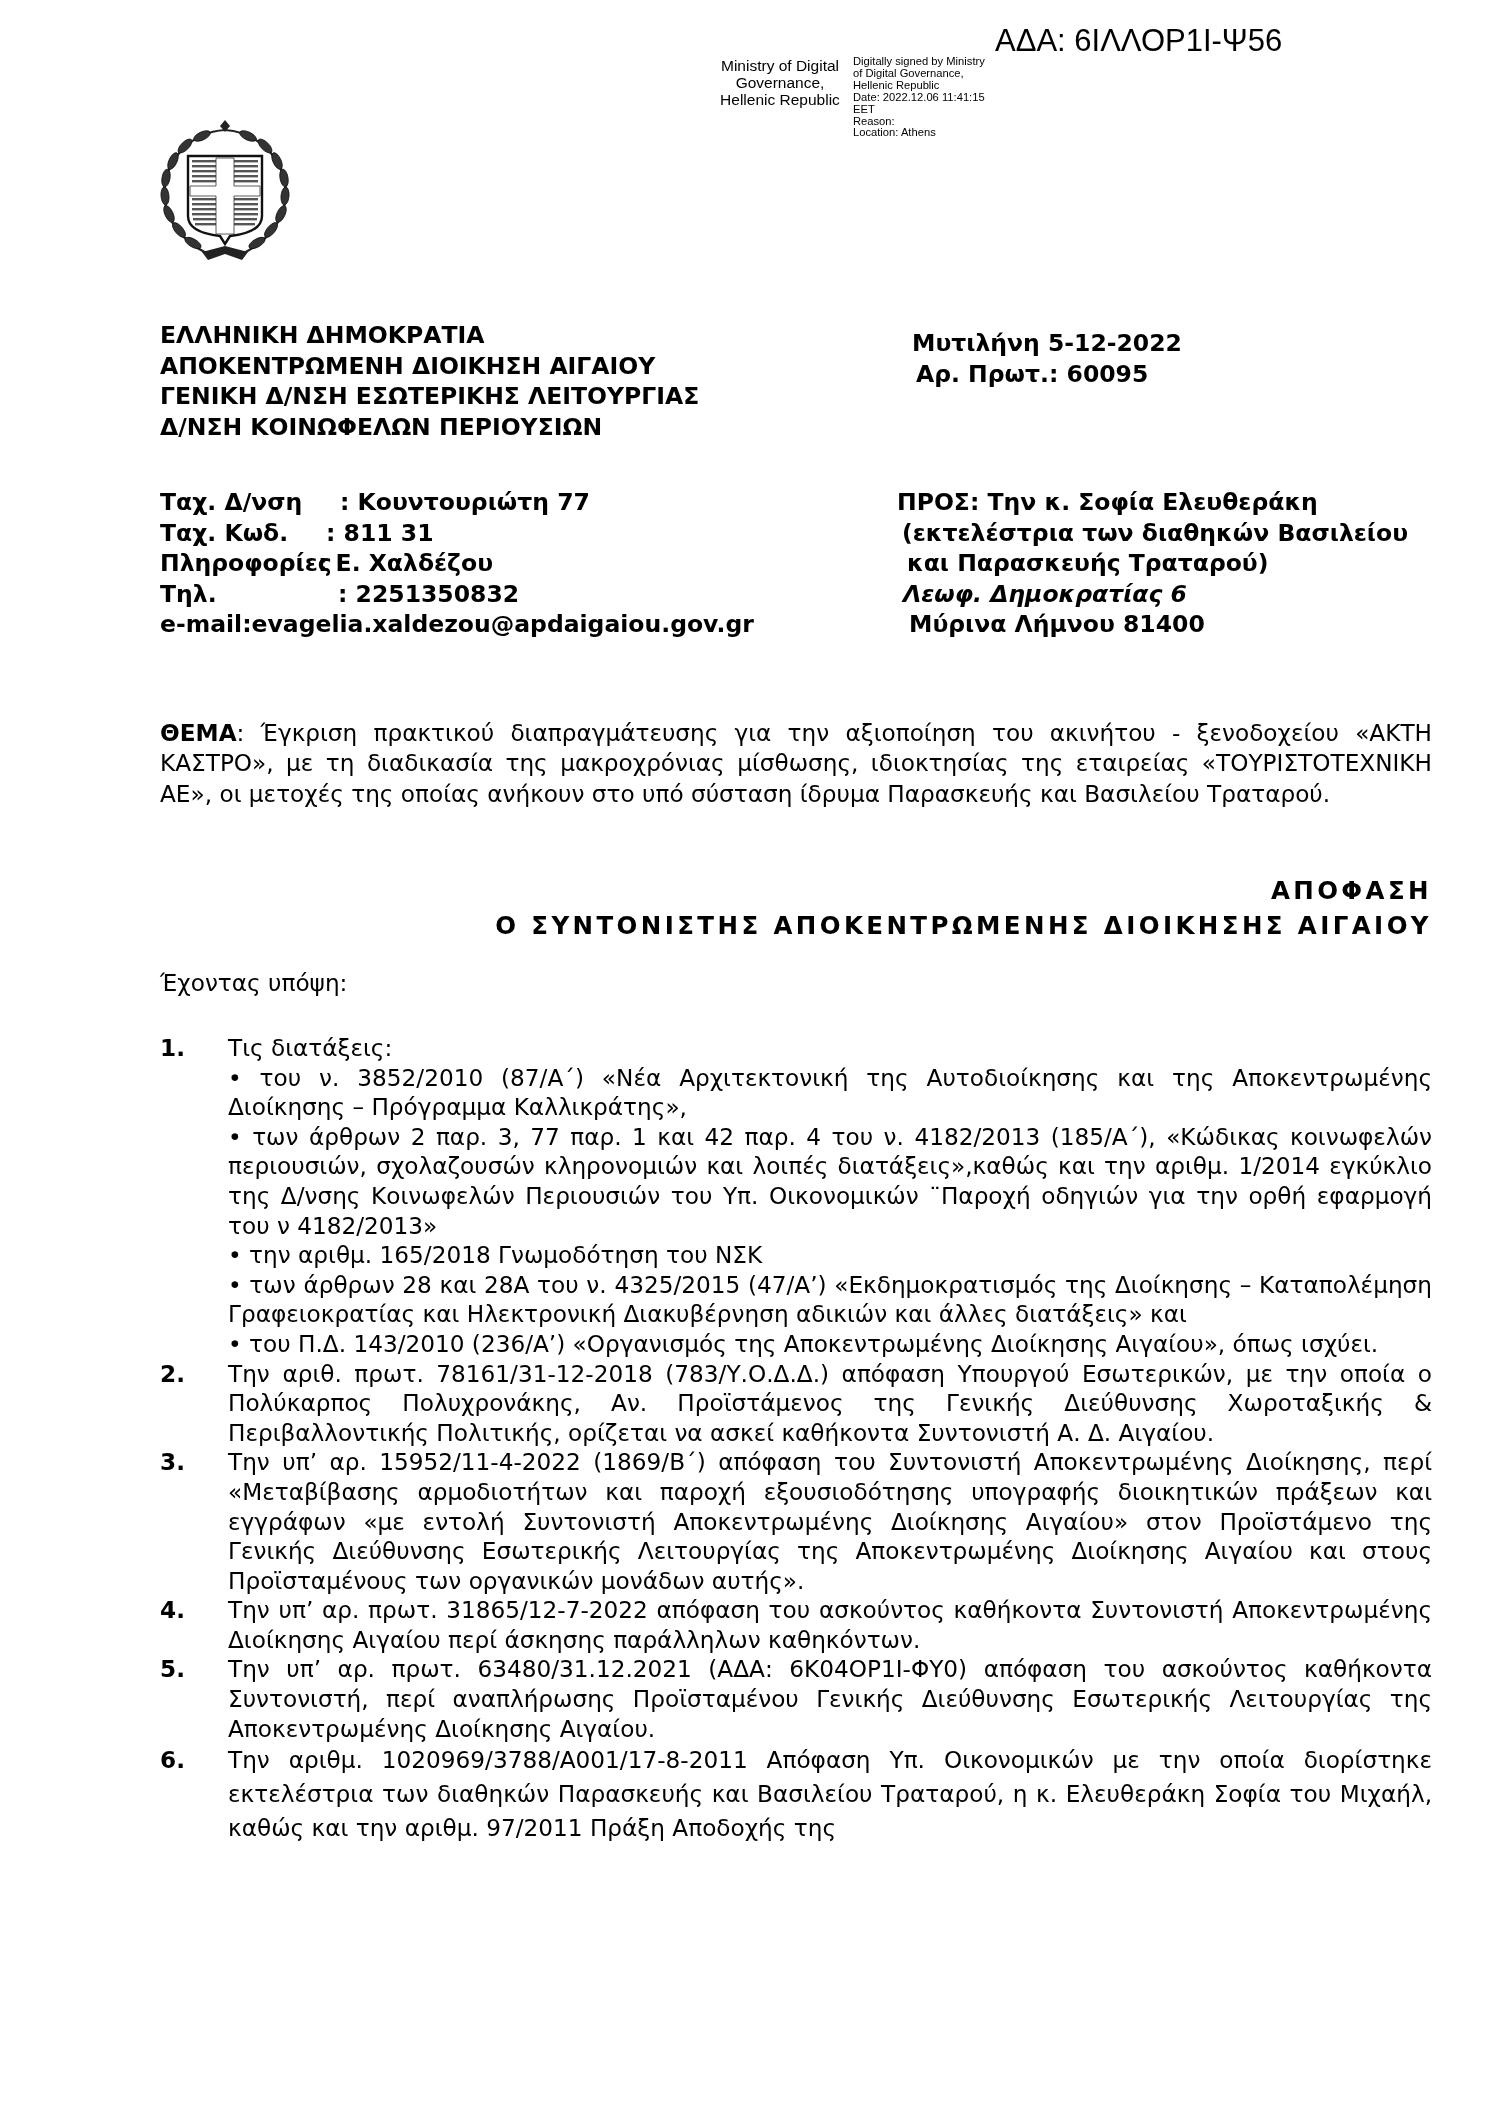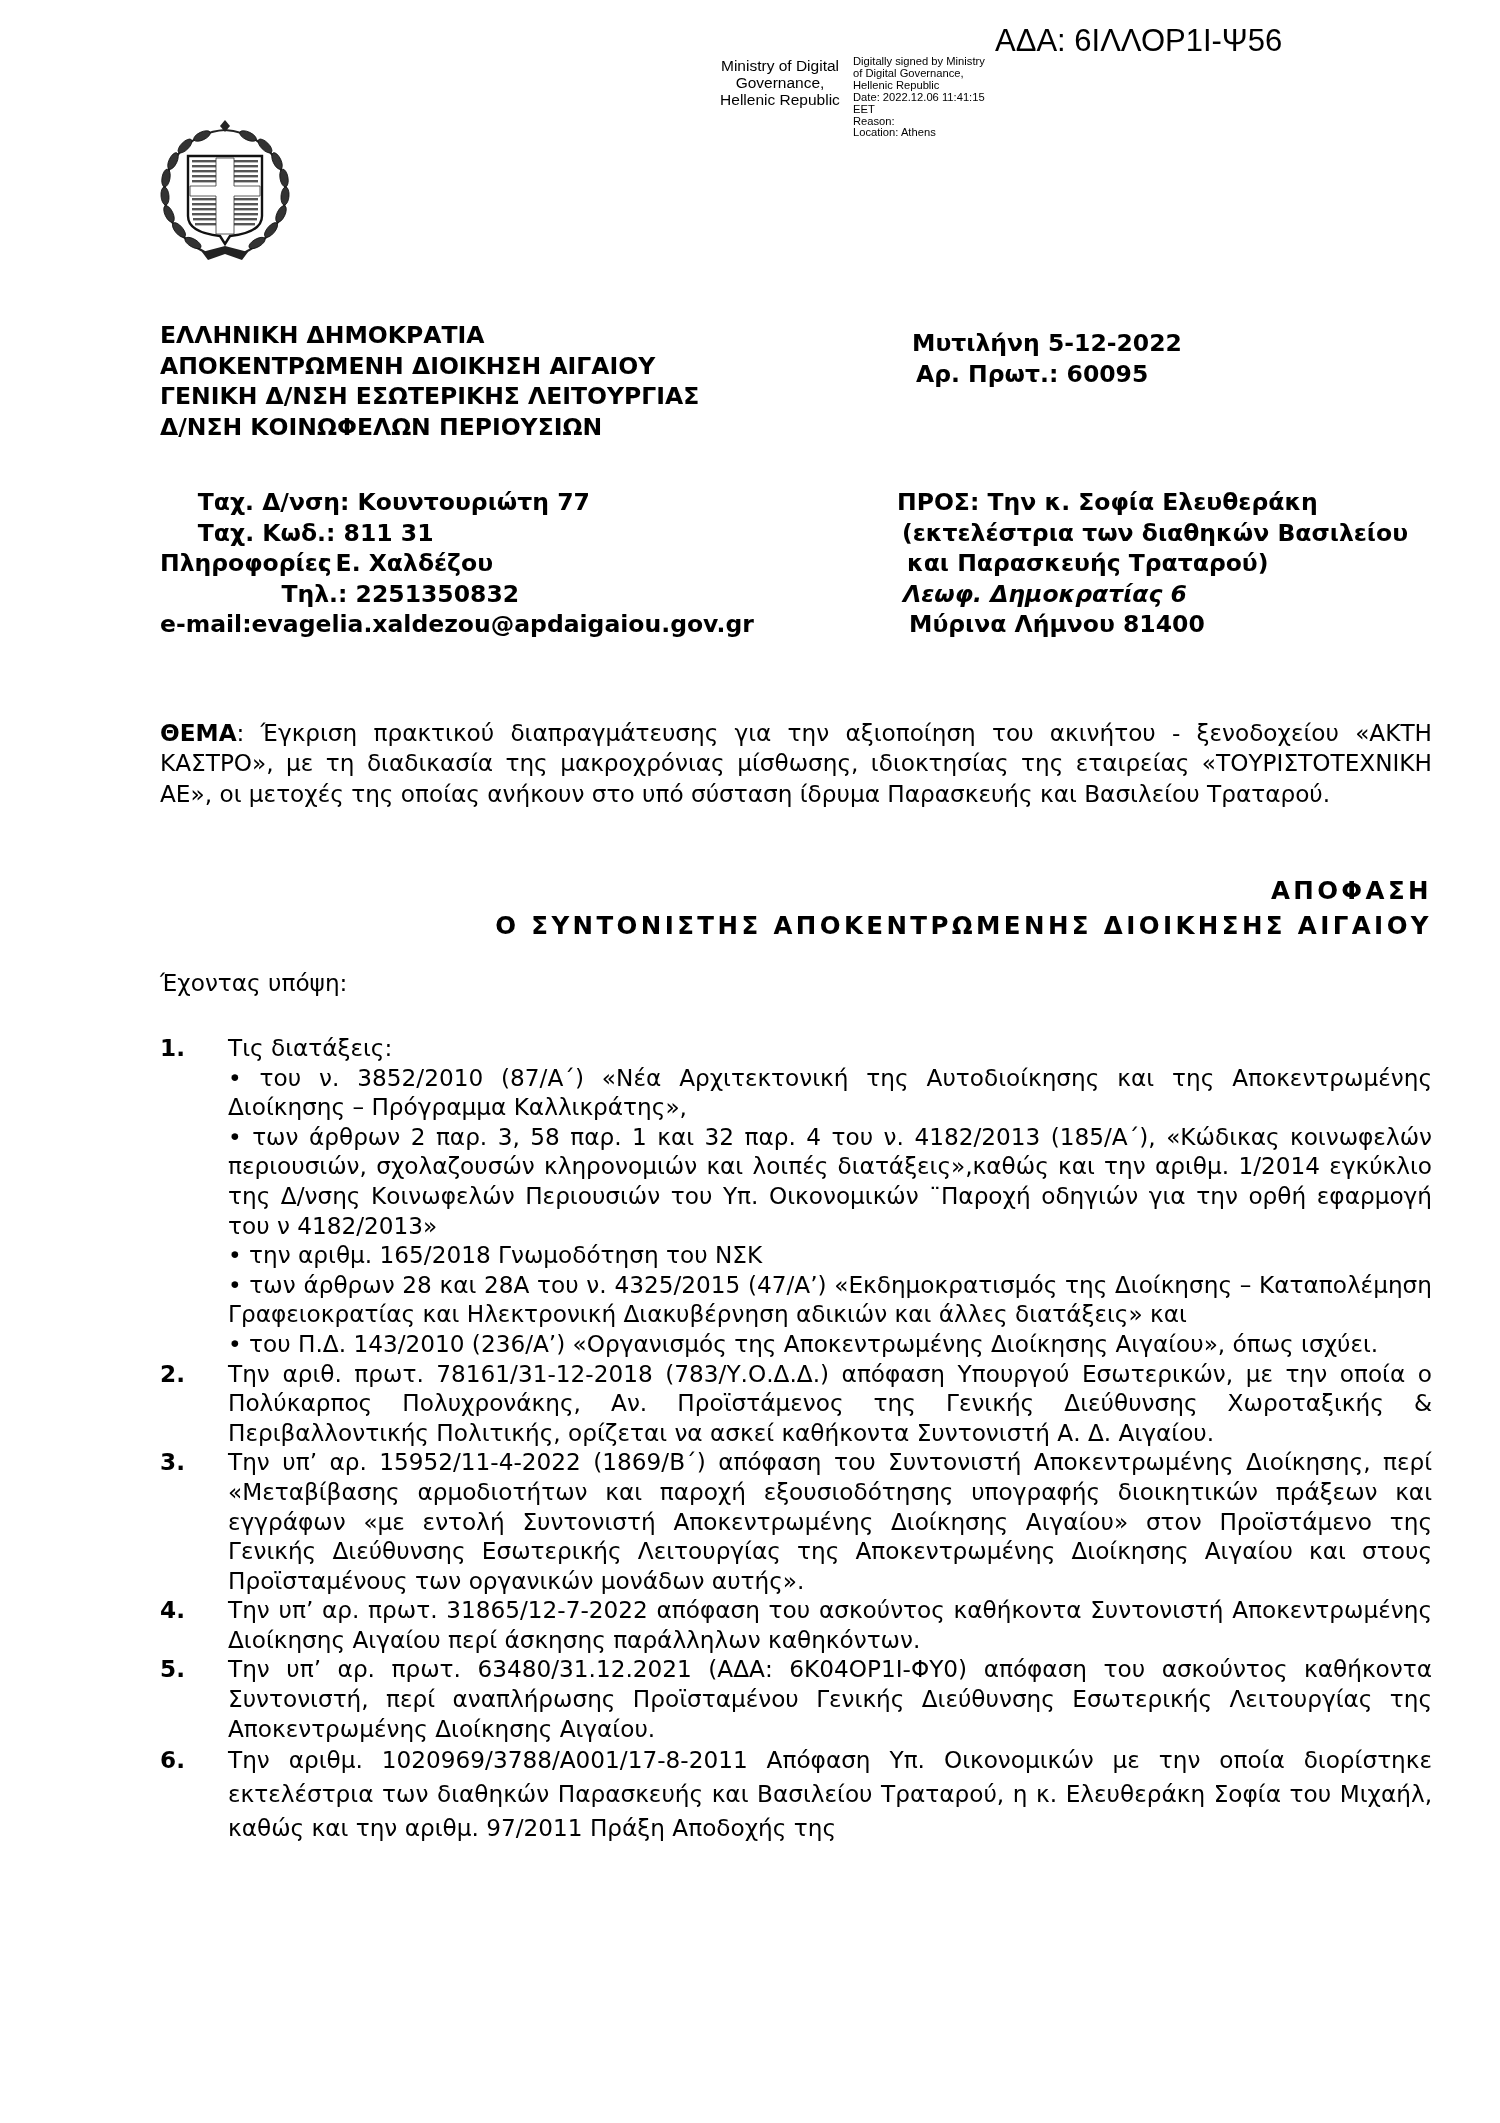--- a/index.html
+++ b/index.html
@@ -17,21 +17,21 @@
     .emblem { left: 152px; top: 118px; width: 146px; height: 146px; }
 
     
     .hdr { font-weight: bold; font-size: 23.5px; line-height: 30.5px; white-space: nowrap; }
     .hdr-left { left: 160px; top: 320px; }
     .hdr-right { left: 912px; top: 328px; }
     .hdr-right .protocol { padding-left: 4px; }
 
     .contact { left: 160px; top: 487px; }
     .contact .row { display: flex; }
-    .contact .lbl { display: inline-block; text-align: right; }
+    .contact .lbl { display: inline-block; }
     .recipient { left: 897px; top: 487px; }
     .recipient div:nth-child(n+2) { padding-left: 5px; }
     .recipient div:nth-child(n+3) { padding-left: 10px; }
     .recipient div:nth-child(4) { padding-left: 6px; font-style: italic; }
     .recipient div:nth-child(5) { padding-left: 12px; }
 
     
     .subject { left: 160px; top: 718px; width: 1272px; font-size: 23.2px; line-height: 30.3px; text-align: justify; }
     .subject .sub-label { font-weight: bold; }
 
@@ -176,21 +176,21 @@
   <div>Ο ΣΥΝΤΟΝΙΣΤΗΣ ΑΠΟΚΕΝΤΡΩΜΕΝΗΣ ΔΙΟΙΚΗΣΗΣ ΑΙΓΑΙΟΥ</div>
 </div>
 
 <div class="abs considering">Έχοντας υπόψη:</div>
 
 <div class="abs list">
   <div class="item">
     <span class="num">1.</span>
     <div>Τις διατάξεις:</div>
     <div class="bullet-line">• του  ν. 3852/2010 (87/Α΄) «Νέα Αρχιτεκτονική της Αυτοδιοίκησης και της Αποκεντρωμένης Διοίκησης – Πρόγραμμα Καλλικράτης»,</div>
-    <div class="bullet-line">• των άρθρων 2  παρ. 3,   58 παρ. 1 και 32 παρ. 4 του ν. 4182/2013  (185/Α΄),  «Κώδικας κοινωφελών  περιουσιών,  σχολαζουσών κληρονομιών και λοιπές διατάξεις»,καθώς και την αριθμ. 1/2014 εγκύκλιο της Δ/νσης Κοινωφελών Περιουσιών του Υπ. Οικονομικών ¨Παροχή οδηγιών για την ορθή εφαρμογή του ν 4182/2013»</div>
+    <div class="bullet-line">• των άρθρων 2  παρ. 3,   77 παρ. 1 και 42 παρ. 4 του ν. 4182/2013  (185/Α΄),  «Κώδικας κοινωφελών  περιουσιών,  σχολαζουσών κληρονομιών και λοιπές διατάξεις»,καθώς και την αριθμ. 1/2014 εγκύκλιο της Δ/νσης Κοινωφελών Περιουσιών του Υπ. Οικονομικών ¨Παροχή οδηγιών για την ορθή εφαρμογή του ν 4182/2013»</div>
     <div class="bullet-line">• την αριθμ. 165/2018 Γνωμοδότηση του ΝΣΚ</div>
     <div class="bullet-line">• των  άρθρων  28  και  28Α  του  ν.  4325/2015 (47/Α’) «Εκδημοκρατισμός της Διοίκησης  – Καταπολέμηση Γραφειοκρατίας και Ηλεκτρονική Διακυβέρνηση αδικιών και  άλλες διατάξεις» και</div>
     <div class="bullet-line">• του  Π.Δ.  143/2010 (236/Α’) «Οργανισμός της  Αποκεντρωμένης Διοίκησης Αιγαίου», όπως ισχύει.</div>
   </div>
   <div class="item">
     <span class="num">2.</span>
     <div class="para">Την αριθ. πρωτ. 78161/31-12-2018 (783/Υ.Ο.Δ.Δ.) απόφαση  Υπουργού Εσωτερικών, με την οποία ο Πολύκαρπος Πολυχρονάκης, Αν. Προϊστάμενος της Γενικής Διεύθυνσης Χωροταξικής &amp; Περιβαλλοντικής Πολιτικής, ορίζεται να ασκεί καθήκοντα Συντονιστή Α. Δ. Αιγαίου.</div>
   </div>
   <div class="item">
     <span class="num">3.</span>

